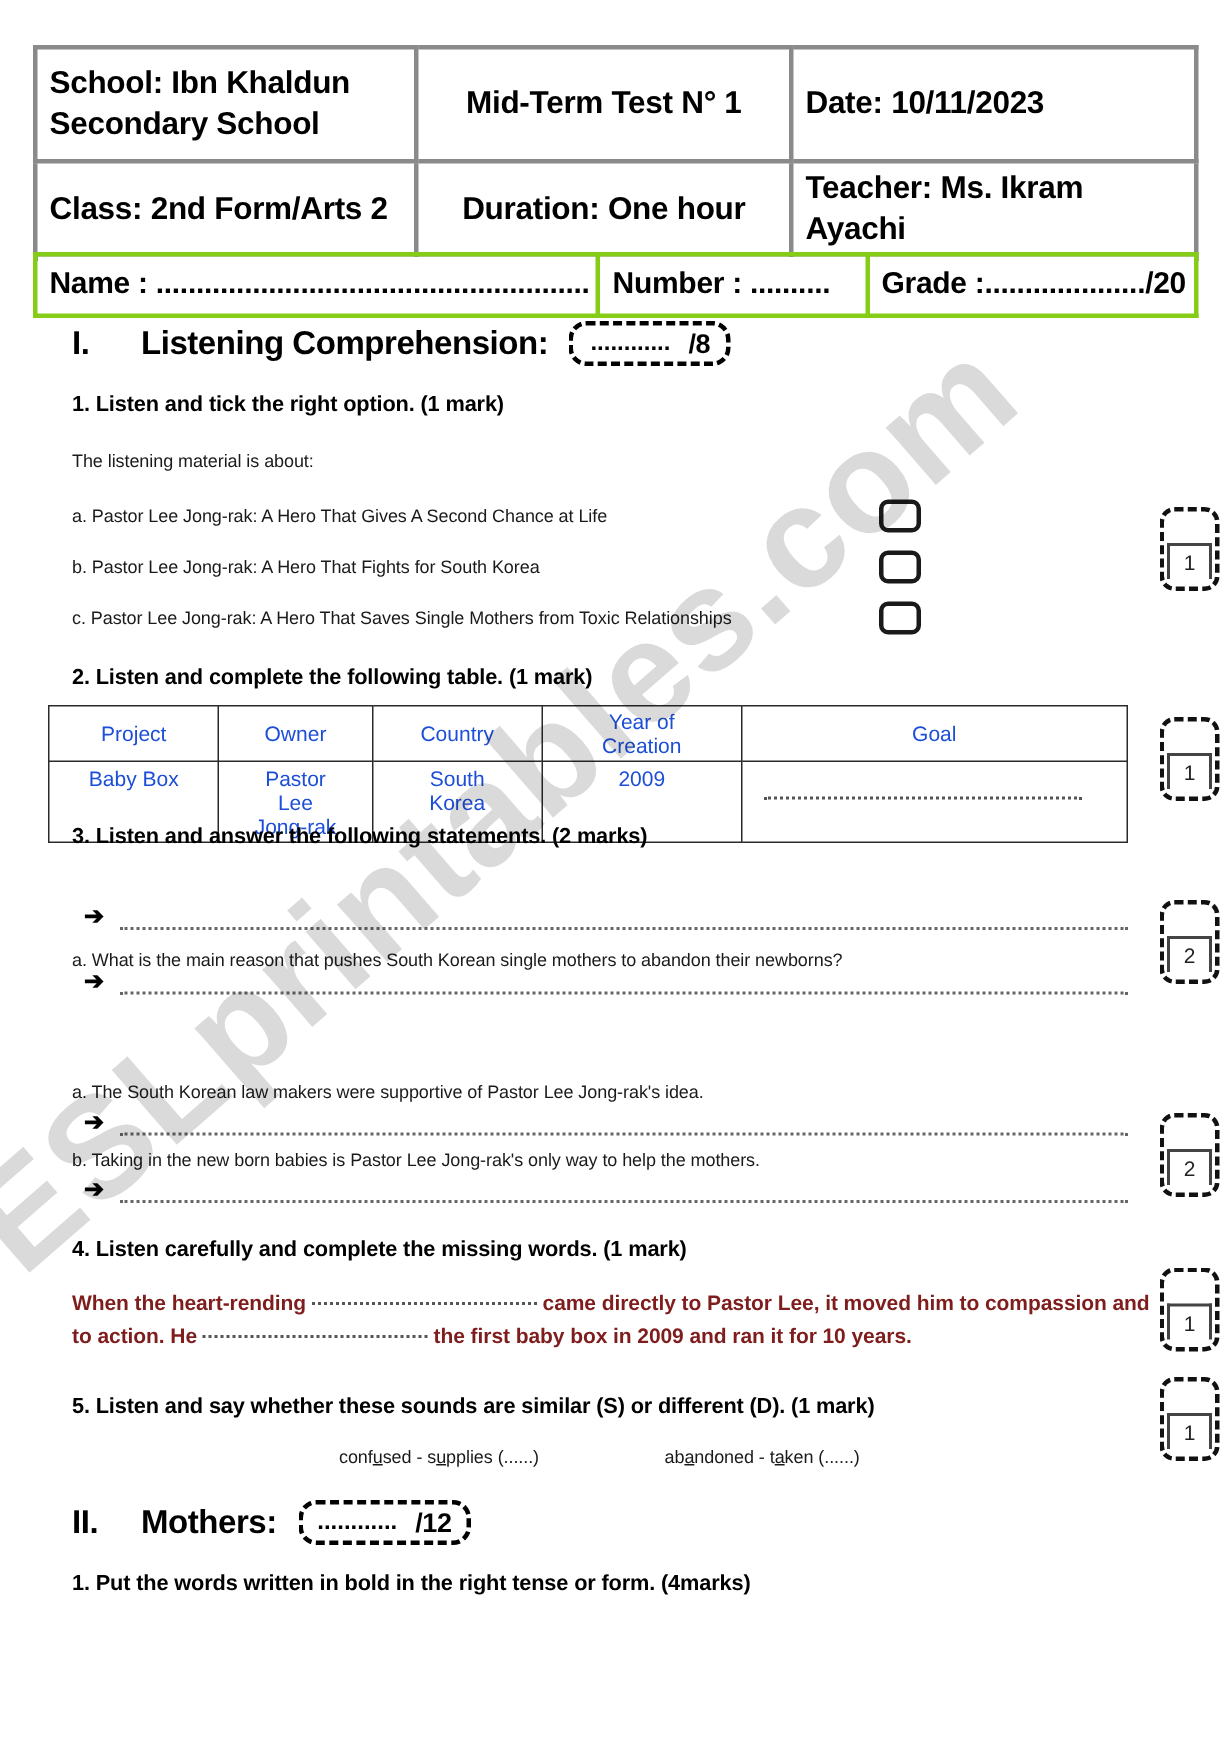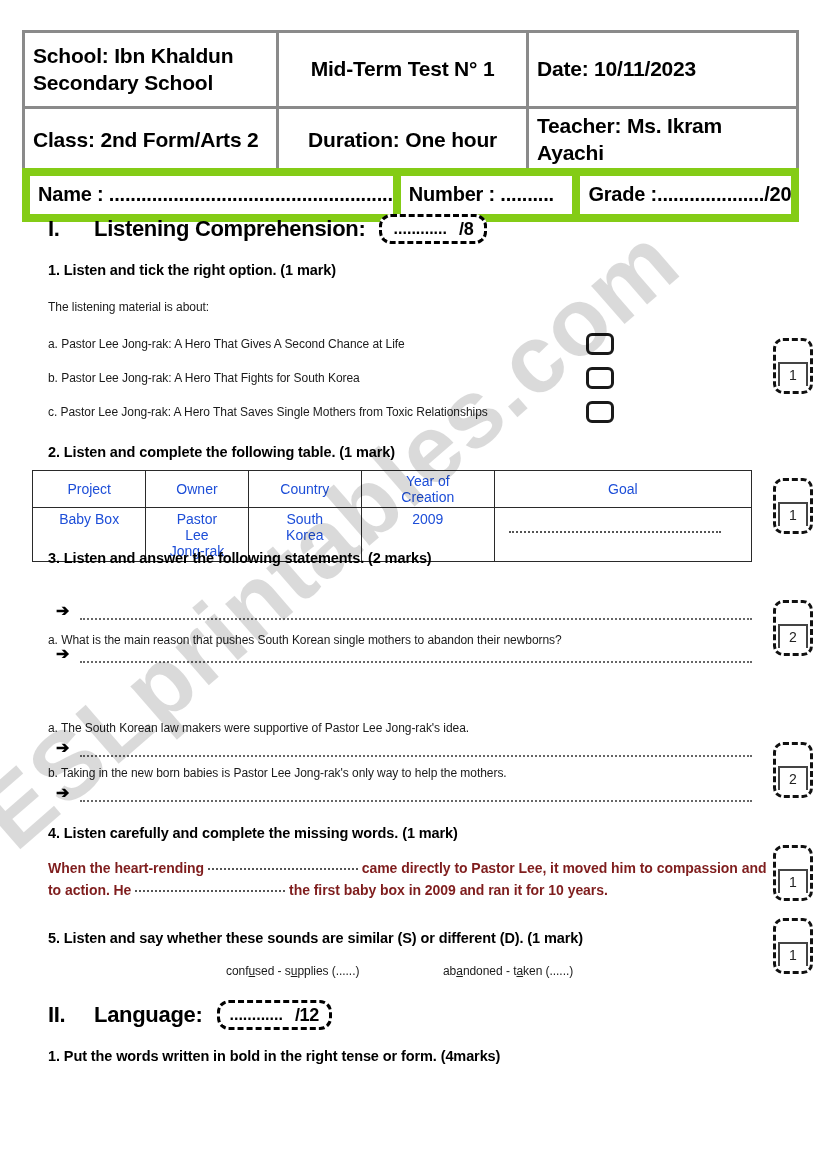--- a/index.html
+++ b/index.html
@@ -74,21 +74,21 @@
   
   .nng-table {
     position: absolute;
     left: 22px;
     top: 168px;
     width: 777px;
     border-collapse: collapse;
     table-layout: fixed;
   }
   .nng-table td {
-    border: 8px solid #84cc16;
+    border: 3px solid #84cc16;
     padding: 2px 6px 4px 8px;
     font-size: 20px;
     font-weight: bold;
     color: #000;
     height: 32px;
     white-space: nowrap;
     overflow: hidden;
     background: #fff;
     letter-spacing: -0.2px;
   }
@@ -390,21 +390,21 @@
     <span>ab</span><u>a</u><span>ndoned</span><span> - </span><span>t</span><u>a</u><span>ken</span>
     <span>(......)</span>
   </div>
 
   <div class="mark-box" style="left:773px; top:918px;">
     <span class="inner">1</span>
   </div>
 
   <div class="section-head" style="left:48px; top:1000px;">
     <span class="num">II.</span>
-    <span class="title">Language:</span>
+    <span class="title">Mothers:</span>
     <span class="score-box">
       <span class="dots">............</span>
       <span class="max">/12</span>
     </span>
   </div>
 
   <div class="prompt" style="left:48px; top:1048px;">1. Put the words written in bold in the right tense or form. (4marks)</div>
 
 </div>
 

